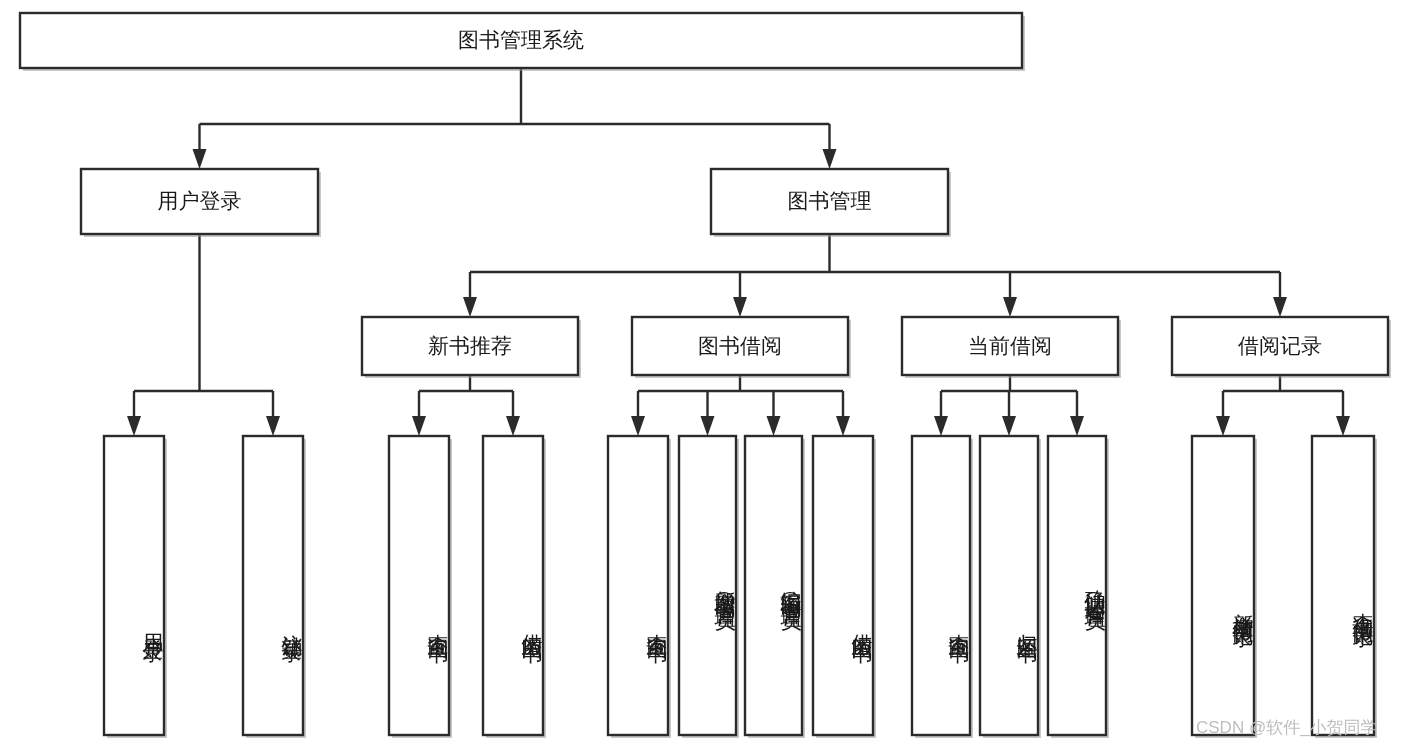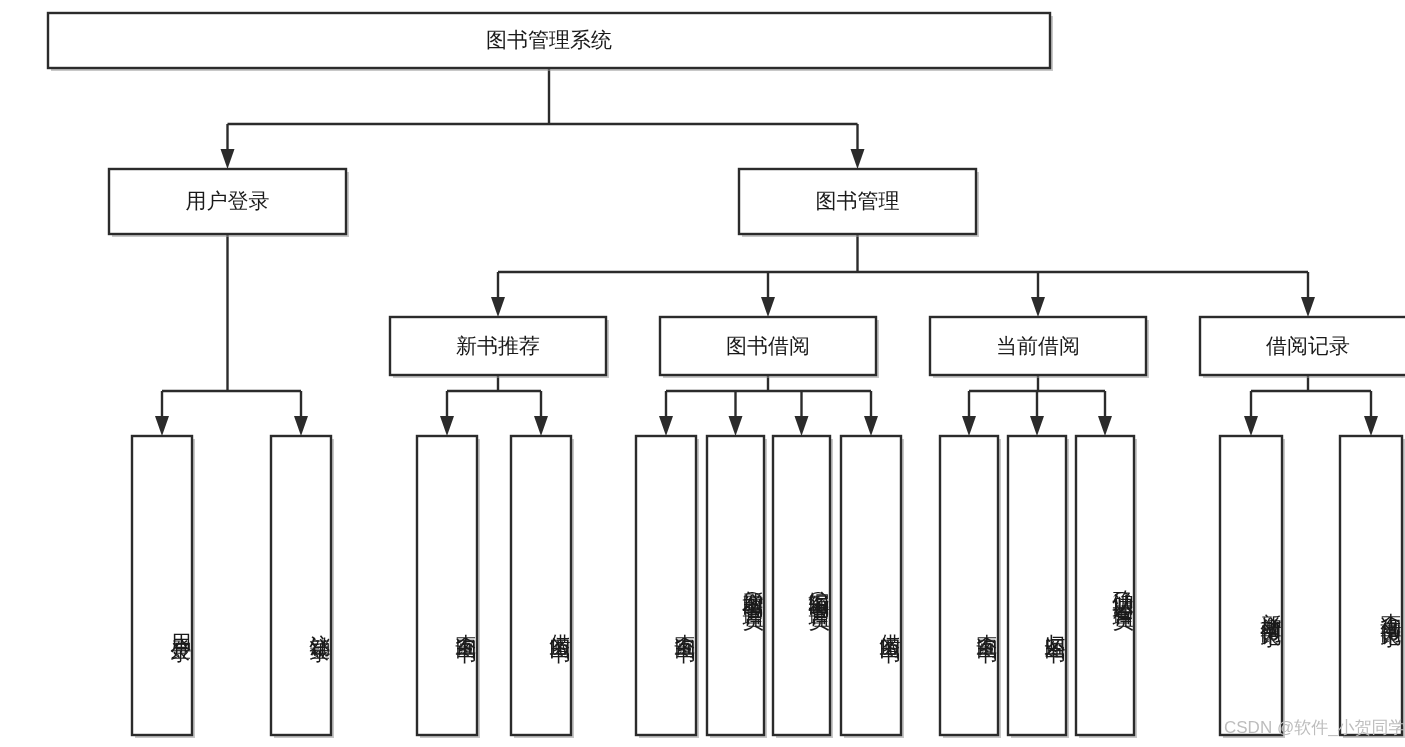--- a/index.html
+++ b/index.html
@@ -12,21 +12,20 @@
     width: 1405px;
     height: 747px;
     font-family: "Liberation Sans", "DejaVu Sans", sans-serif;
     overflow: hidden;
     position: relative;
   }
   #diagram-root {
     position: relative;
     width: 1139px;
     height: 747px;
-    margin-left: 28px;
   }
   svg.diagram-canvas {
     position: absolute;
     left: 0;
     top: 0;
     width: 1405px;
     height: 747px;
     display: block;
   }
   .node-box {

